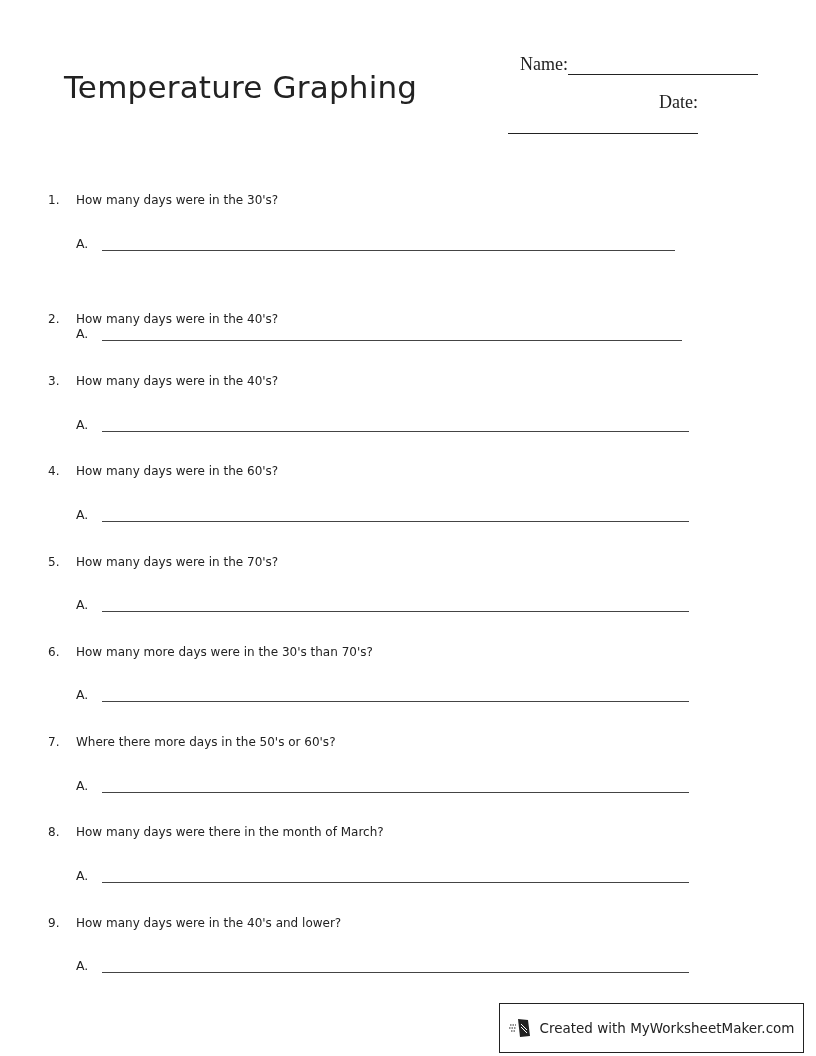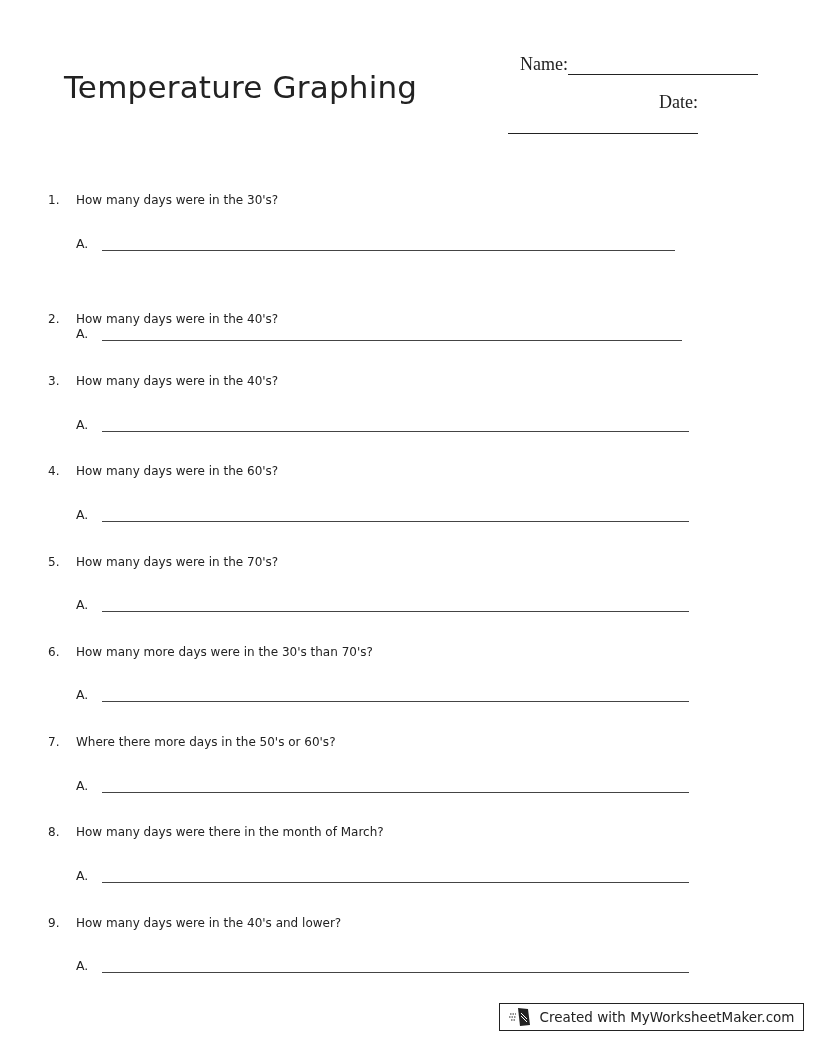--- a/index.html
+++ b/index.html
@@ -6,21 +6,21 @@
   body { width:816px; height:1056px; position:relative; overflow:hidden; color:#222; font-family:"DejaVu Sans", sans-serif; }
   .title { position:absolute; left:64px; top:48px; font-size:31px; font-weight:normal; color:#222; letter-spacing:0.2px; }
   .field { position:absolute; display:flex; align-items:flex-end; font-family:"Liberation Serif", serif; font-size:18px; color:#222; }
   .field .lbl { text-align:right; width:60px; margin-right:0; }
   .field .line { width:190px; border-bottom:1.5px solid #222; height:20px; }
   .q { position:absolute; left:48px; font-size:12px; color:#222; }
   .q .num { display:inline-block; width:28px; }
   .a { position:absolute; left:76px; font-size:12.5px; color:#222; display:flex; align-items:flex-end; }
   .a .al { width:26px; }
   .a .blank { border-bottom:1px solid #444; height:12px; }
-  .footer { position:absolute; left:499px; top:1003px; width:305px; height:28px; border:1.5px solid #222; box-sizing:border-box; display:flex; align-items:center; justify-content:center; font-family:"DejaVu Sans", sans-serif; font-size:13.5px; color:#222; }
+  .footer { position:absolute; left:499px; top:1003px; width:305px; height:50px; border:1.5px solid #222; box-sizing:border-box; display:flex; align-items:center; justify-content:center; font-family:"DejaVu Sans", sans-serif; font-size:13.5px; color:#222; }
   .footer svg { margin-right:7px; }
 </style>
 </head>
 <body>
 
 <div>
   <h1 class="title">Temperature Graphing</h1>
 
   <div class="field" style="left:508px; top:54px;">
     <span class="lbl">Name:</span>

